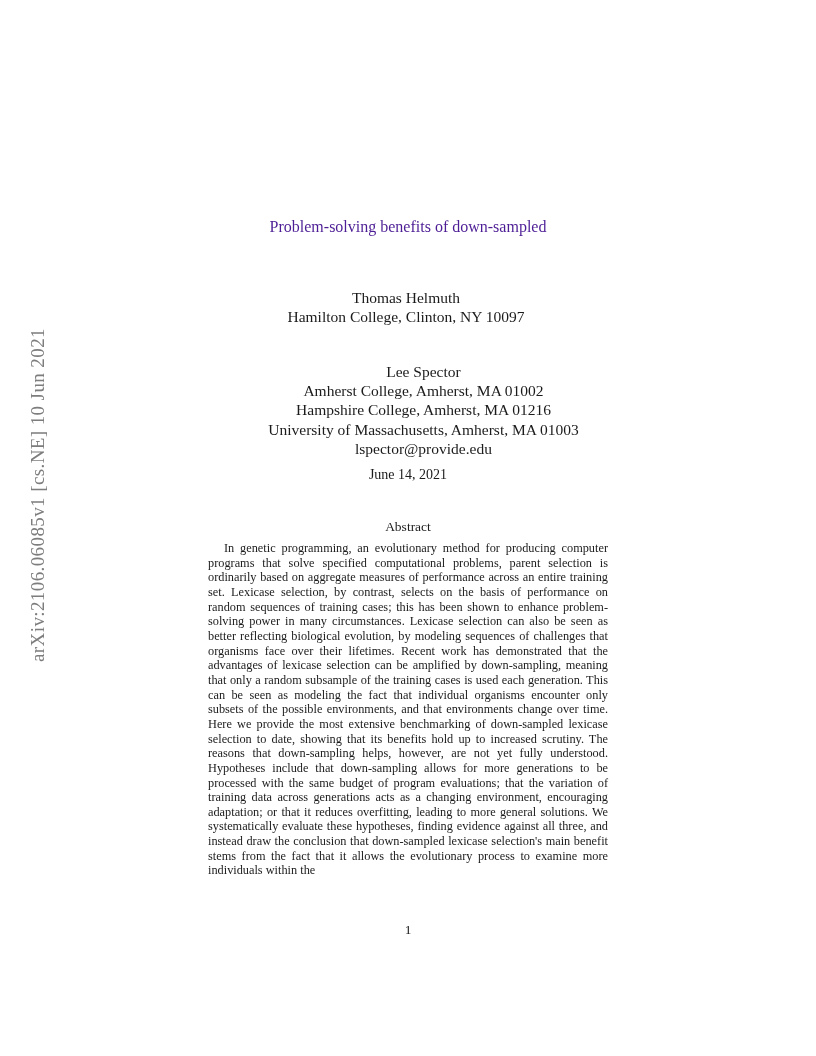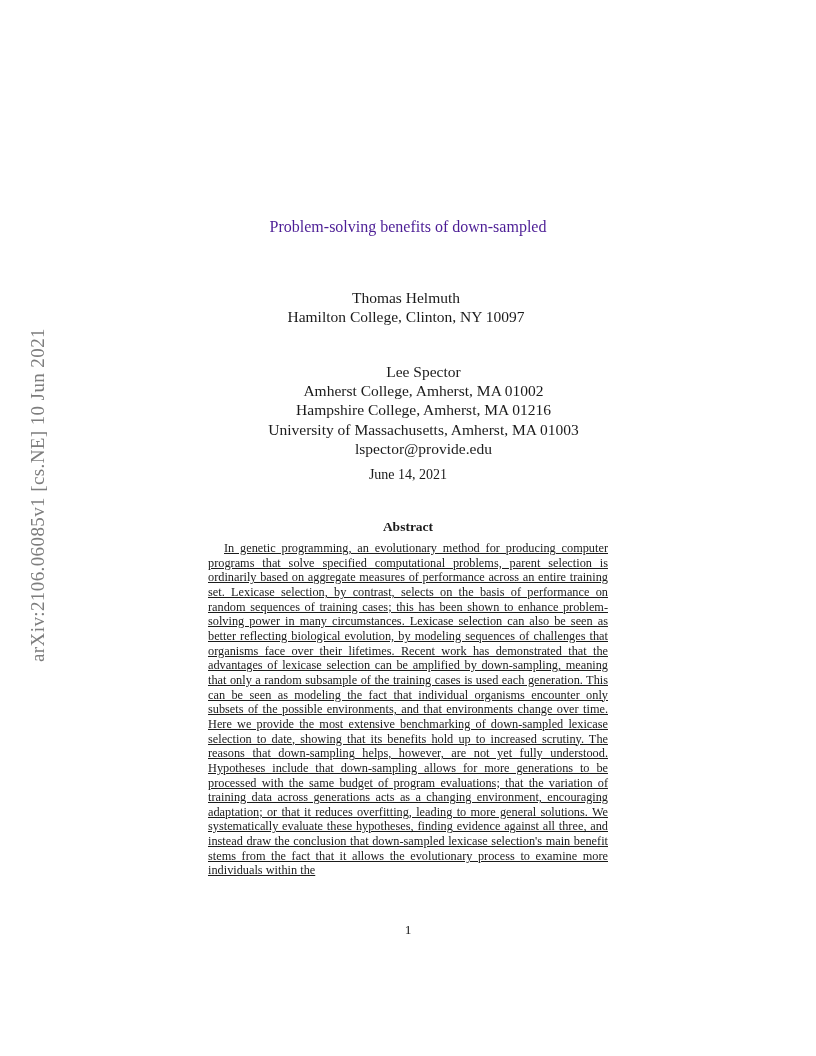--- a/index.html
+++ b/index.html
@@ -57,31 +57,30 @@
     text-align: center;
     font-size: 14px;
   }
   .abstract-heading {
     position: absolute;
     top: 519px;
     left: 0;
     right: 0;
     text-align: center;
     font-size: 13.5px;
-    font-weight: bold;
+    font-weight: normal;
   }
   .abstract-body {
     position: absolute;
     top: 541px;
     left: 208px;
     width: 400px;
     font-size: 12.3px;
     line-height: 14.65px;
     text-align: justify;
-    text-decoration: underline;
   }
   .abstract-body p {
     margin: 0;
     text-indent: 16px;
   }
   .page-number {
     position: absolute;
     top: 922px;
     left: 0;
     right: 0;

